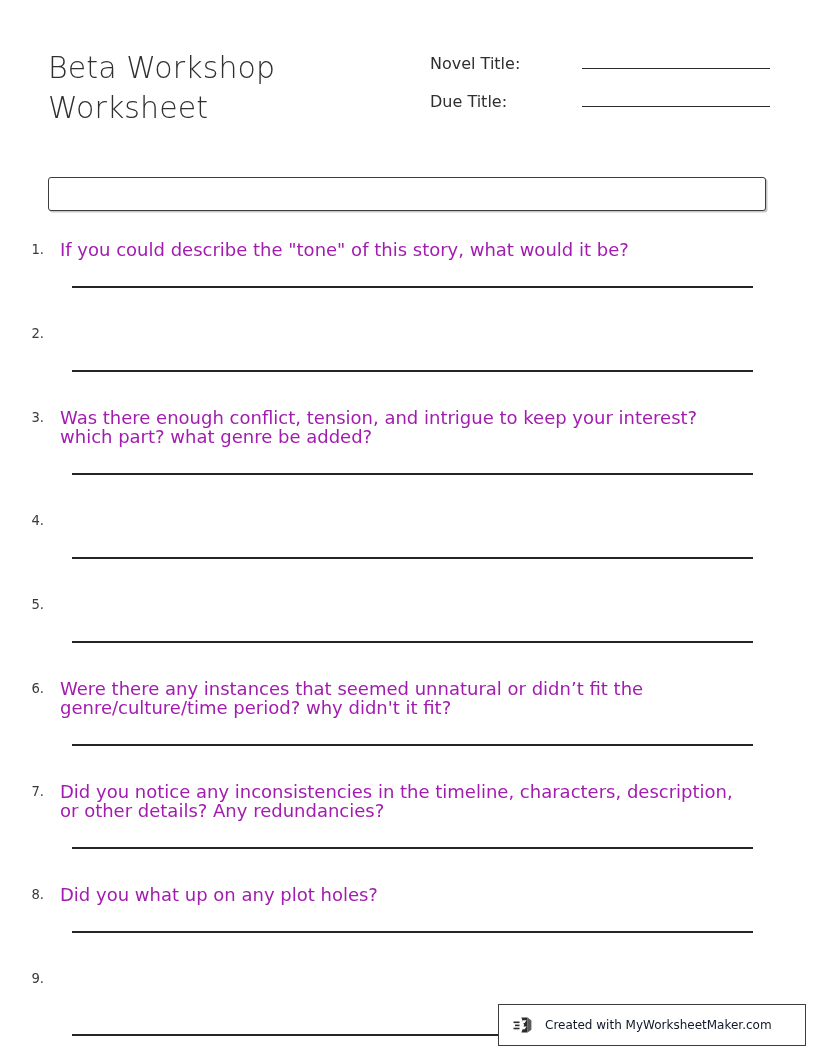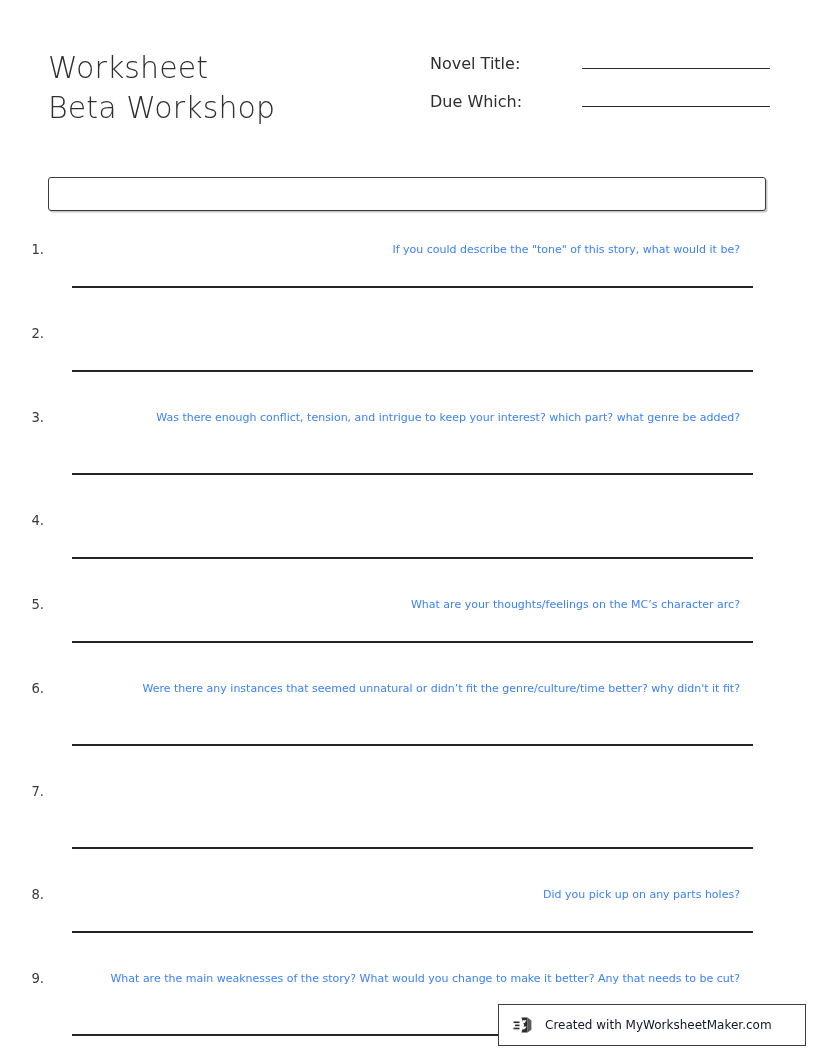--- a/index.html
+++ b/index.html
@@ -99,52 +99,51 @@
     min-width: 60px;
     text-align: right;
     padding-right: 16px;
     box-sizing: border-box;
     font-size: 13.2px;
     line-height: 19px;
     color: #3a3a3a;
   }
   .q-text {
     width: 690px;
-    font-size: 11px;
+    font-size: 18px;
     line-height: 19px;
-    color: #3b82f6;
+    color: #a21caf;
     padding-right: 10px;
     box-sizing: border-box;
-    text-align: right;
   }
   .answer-rule {
     position: absolute;
     left: 72px;
     width: 681px;
     height: 0;
     border-top: 2.6px solid #252525;
   }
 </style>
 </head>
 <body>
 
 <div class="header">
 
   <div class="title">
+    <div>Beta Workshop</div>
     <div>Worksheet</div>
-    <div>Beta Workshop</div>
   </div>
 
   <div class="fields">
     <div class="field-row">
       <span class="field-label">Novel Title:</span>
       <span class="field-line"></span>
     </div>
     <div class="field-row">
-      <span class="field-label">Due Which:</span>
+      <span class="field-label">Due Title:</span>
       <span class="field-line"></span>
     </div>
   </div>
 
 </div>
 
 <div class="instructions-box" title=""></div>
 
 <div class="questions">
 
@@ -174,52 +173,51 @@
   <div class="question" style="height:84px;">
     <div class="q-head">
       <div class="q-num">4.</div>
     </div>
     <div class="answer-rule" style="top:46px;"></div>
   </div>
 
   <div class="question" style="height:84px;">
     <div class="q-head">
       <div class="q-num">5.</div>
-      <div class="q-text">What are your thoughts/feelings on the MC’s character arc?</div>
     </div>
     <div class="answer-rule" style="top:46px;"></div>
   </div>
 
   <div class="question" style="height:103px;">
     <div class="q-head">
       <div class="q-num">6.</div>
-      <div class="q-text">Were there any instances that seemed unnatural or didn’t fit the genre/culture/time better? why didn't it fit?</div>
+      <div class="q-text">Were there any instances that seemed unnatural or didn’t fit the genre/culture/time period? why didn't it fit?</div>
     </div>
     <div class="answer-rule" style="top:65px;"></div>
   </div>
 
   <div class="question" style="height:103px;">
     <div class="q-head">
       <div class="q-num">7.</div>
+      <div class="q-text">Did you notice any inconsistencies in the timeline, characters, description, or other details? Any redundancies?</div>
     </div>
     <div class="answer-rule" style="top:65px;"></div>
   </div>
 
   <div class="question" style="height:84px;">
     <div class="q-head">
       <div class="q-num">8.</div>
-      <div class="q-text">Did you pick up on any parts holes?</div>
+      <div class="q-text">Did you what up on any plot holes?</div>
     </div>
     <div class="answer-rule" style="top:46px;"></div>
   </div>
 
   <div class="question" style="height:103px;">
     <div class="q-head">
       <div class="q-num">9.</div>
-      <div class="q-text">What are the main weaknesses of the story? What would you change to make it better? Any that needs to be cut?</div>
     </div>
     <div class="answer-rule" style="top:65px;"></div>
   </div>
 
 </div>
 
 <div style="position:absolute; left:498px; top:1004px; width:308px; height:42px;
             border:1.2px solid #3d3d3d; background:#ffffff; box-sizing:border-box;
             display:flex; align-items:center; padding-left:14px; gap:10px;">
 

